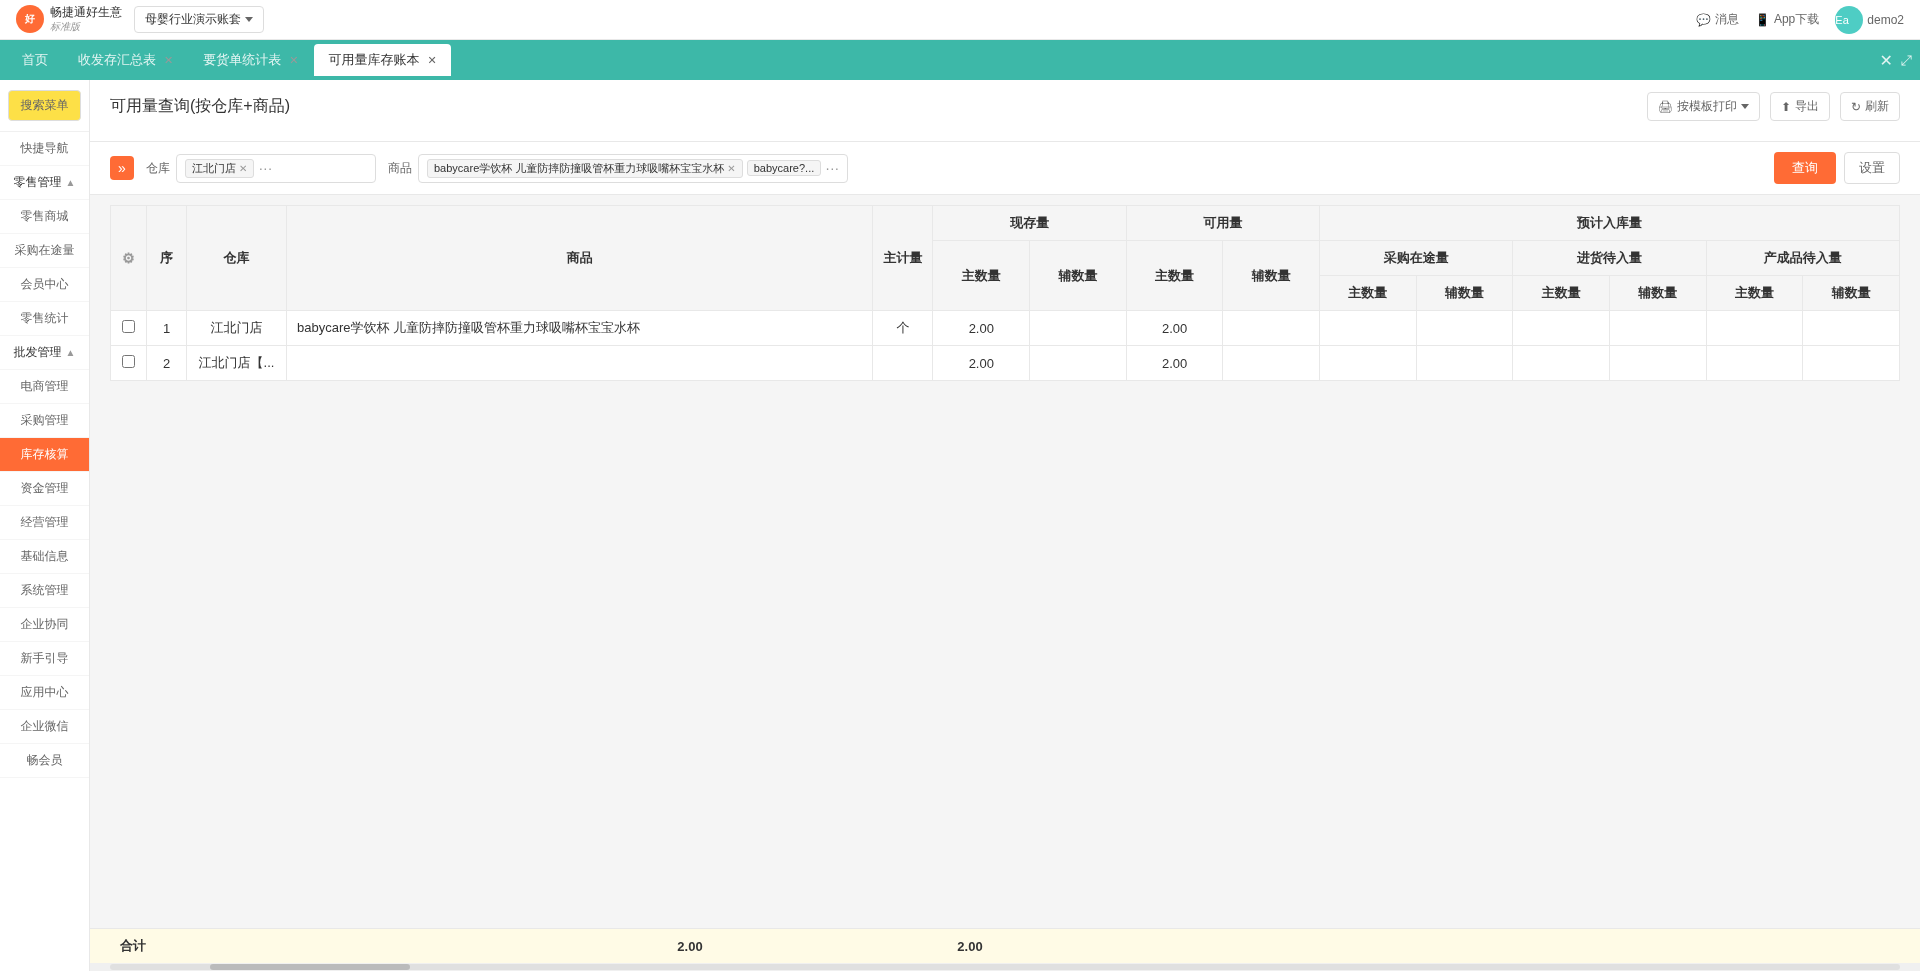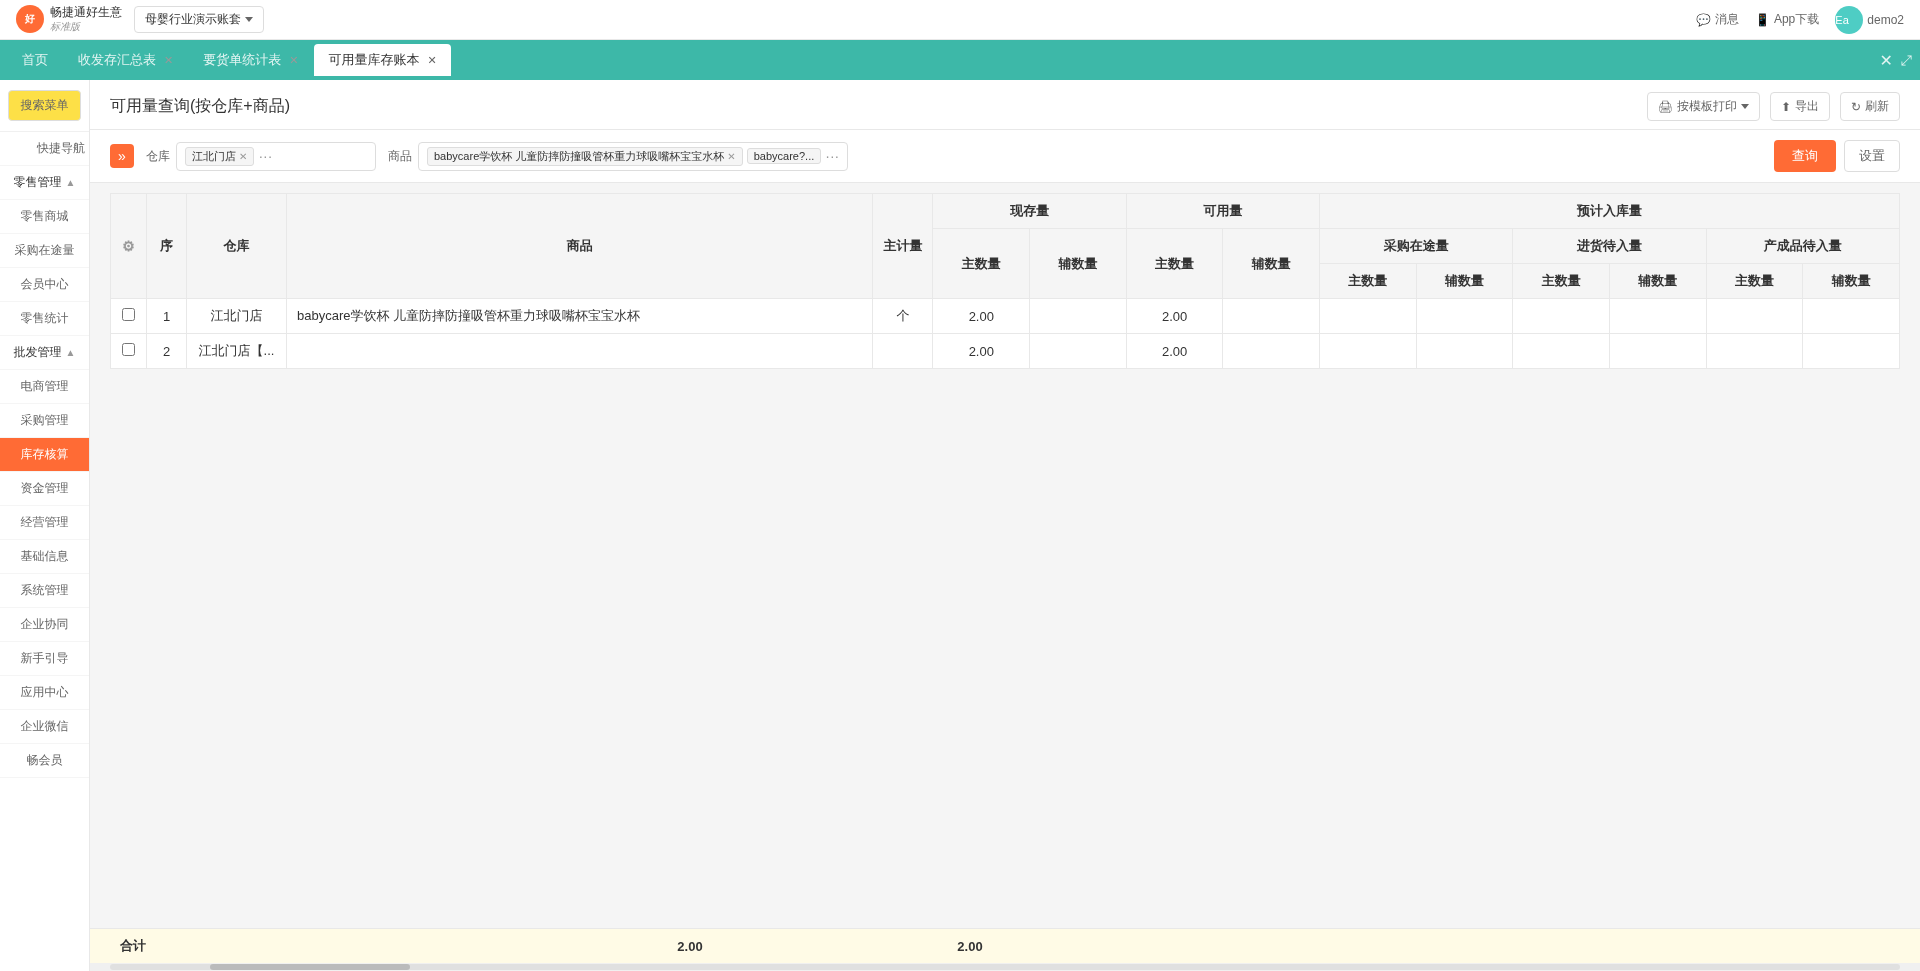--- a/index.html
+++ b/index.html
@@ -64,39 +64,39 @@
       background: #fff;
       border-right: 1px solid #e8e8e8;
       display: flex;
       flex-direction: column;
       flex-shrink: 0;
       overflow-y: auto;
     }
     .sidebar-search { padding: 10px 8px; border-bottom: 1px solid #f0f0f0; }
     .sidebar-search-btn { width: 100%; padding: 6px; background: #fde047; border: 1px solid #ddd; border-radius: 4px; cursor: pointer; font-size: 12px; color: #666; text-align: center; }
     .sidebar-nav-item { padding: 8px 4px; border-bottom: 1px solid #f5f5f5; cursor: pointer; }
-    .sidebar-nav-item-label { font-size: 12px; color: #666; text-align: right; }
+    .sidebar-nav-item-label { font-size: 12px; color: #666; text-align: center; }
     .sidebar-section-header { display: flex; align-items: center; justify-content: center; gap: 4px; padding: 8px 4px; cursor: pointer; border-bottom: 1px solid #f5f5f5; }
     .sidebar-section-header-label { font-size: 12px; color: #333; font-weight: 500; }
     .sidebar-section-item { padding: 8px 8px; cursor: pointer; font-size: 12px; color: #666; text-align: center; border-bottom: 1px solid #f5f5f5; }
     .sidebar-section-item.active { background: #ff6b35; color: #fff; }
 
     
     .content-area {
       flex: 1;
       display: flex;
       flex-direction: column;
       overflow: hidden;
       background: #f5f5f5;
     }
 
     
     .page-header {
       background: #fff;
-      padding: 12px 20px 8px;
+      padding: 12px 20px 20px;
       display: flex;
       align-items: center;
       justify-content: space-between;
       border-bottom: 1px solid #e8e8e8;
       flex-shrink: 0;
     }
     .page-title { font-size: 16px; color: #333; font-weight: 500; }
     .page-actions { display: flex; align-items: center; gap: 10px; }
     .page-action-btn { display: flex; align-items: center; gap: 4px; padding: 5px 10px; border: 1px solid #ddd; border-radius: 4px; cursor: pointer; font-size: 12px; color: #666; background: #fff; }
 

